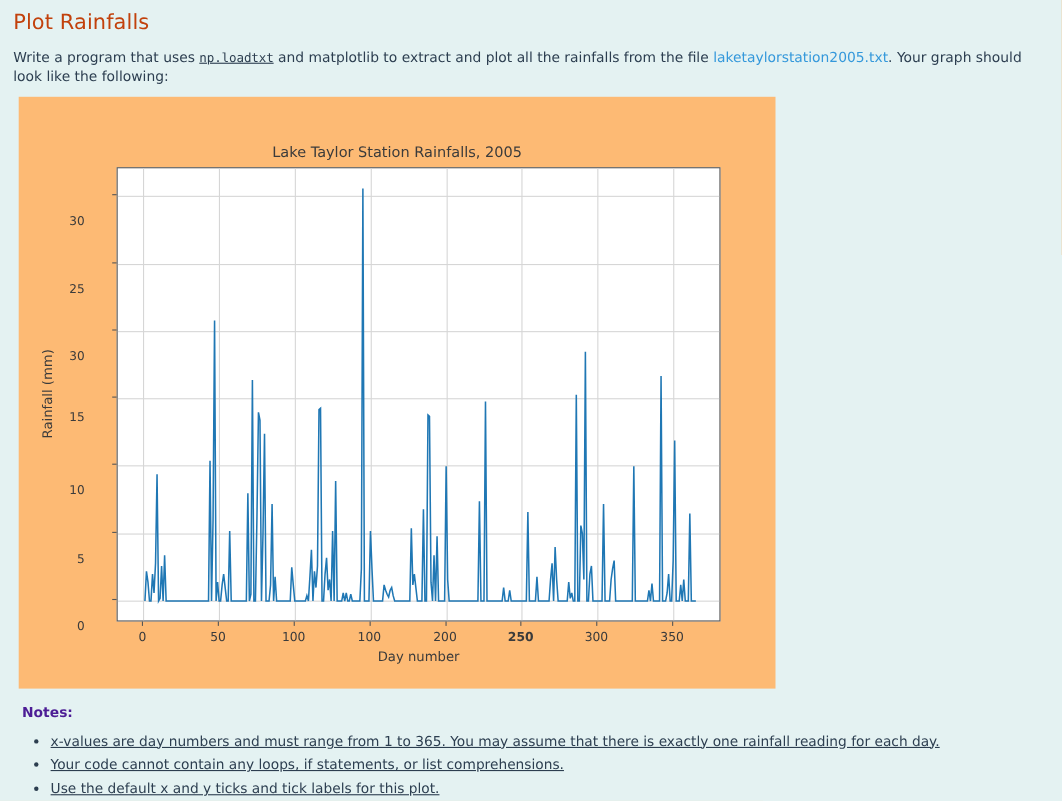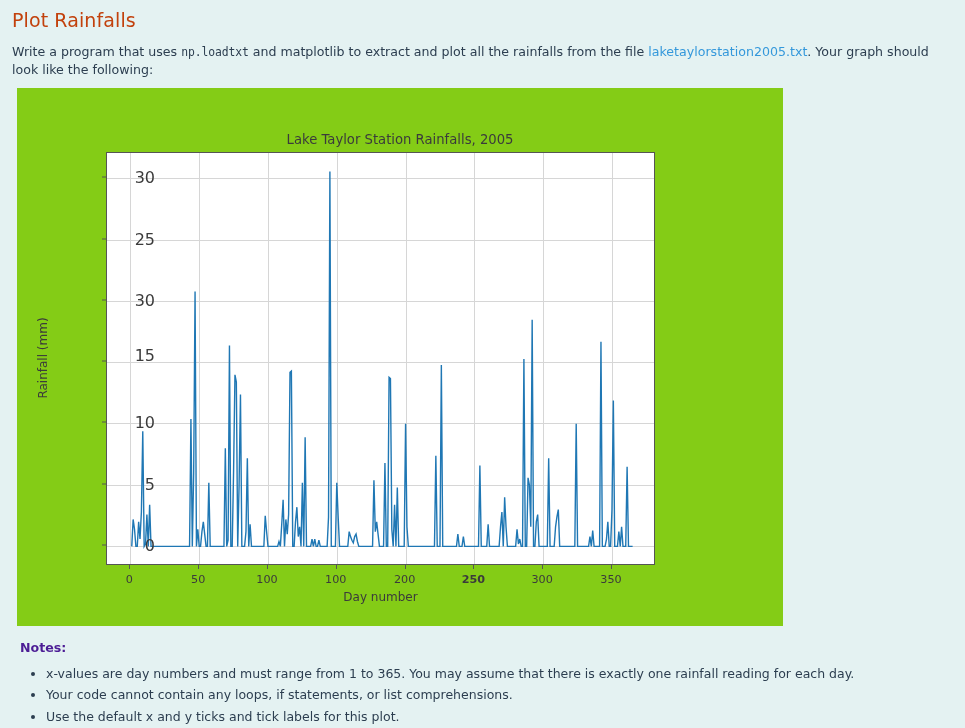--- a/index.html
+++ b/index.html
@@ -25,33 +25,34 @@
     font-size: 12.6px;
     line-height: 1.45;
     margin: 0 0 8px 2px;
     color: #2c3e50;
   }
   code.inline {
     font-family: "DejaVu Sans Mono", "Liberation Mono", monospace;
     font-size: 11.4px;
     color: #2c3e50;
     letter-spacing: -0.1px;
+    text-decoration: underline;
   }
   a.txtlink {
     color: #3498db;
     text-decoration: none;
   }
 
   
   .figure-box {
     position: relative;
     margin: 0 0 0 7px;
-    width: 766px;
+    width: 688px;
     height: 538px;
-    background: #84cc16;
+    background: #fdba74;
   }
   .chart-title {
     position: absolute;
     left: 0; right: 0;
     top: 44px;
     text-align: center;
     font-size: 13.2px;
     color: #3b3b3b;
     font-family: "DejaVu Sans", "Liberation Sans", sans-serif;
   }
@@ -70,24 +71,25 @@
     position: absolute;
     background: #d6d6d6;
   }
   .grid-h { left: 0; width: 100%; height: 1px; }
   .grid-v { top: 0; height: 100%; width: 1px; }
 
   .ytick-label {
     position: absolute;
     right: 0;
     transform: translateY(-50%);
-    font-size: 16px;
+    font-size: 11px;
     color: #3b3b3b;
     text-align: right;
     white-space: nowrap;
+    margin-top: 24px;
   }
   .ytick-mark {
     position: absolute;
     width: 4px; height: 1px;
     background: #555;
     transform: translateY(-50%);
   }
   .xtick-label {
     position: absolute;
     transform: translateX(-50%);
@@ -125,20 +127,21 @@
   .notes-head {
     font-size: 12.6px;
     font-weight: bold;
     margin: 14px 0 10px 10px;
     color: #4c1d95;
   }
   ul.notes {
     margin: 0 0 0 10px;
     padding-left: 26px;
     list-style: disc;
+    text-decoration: underline;
   }
   ul.notes li {
     font-size: 12.5px;
     line-height: 1.5;
     margin-bottom: 3px;
     color: #2c3e50;
   }
 </style>
 </head>
 <body>

